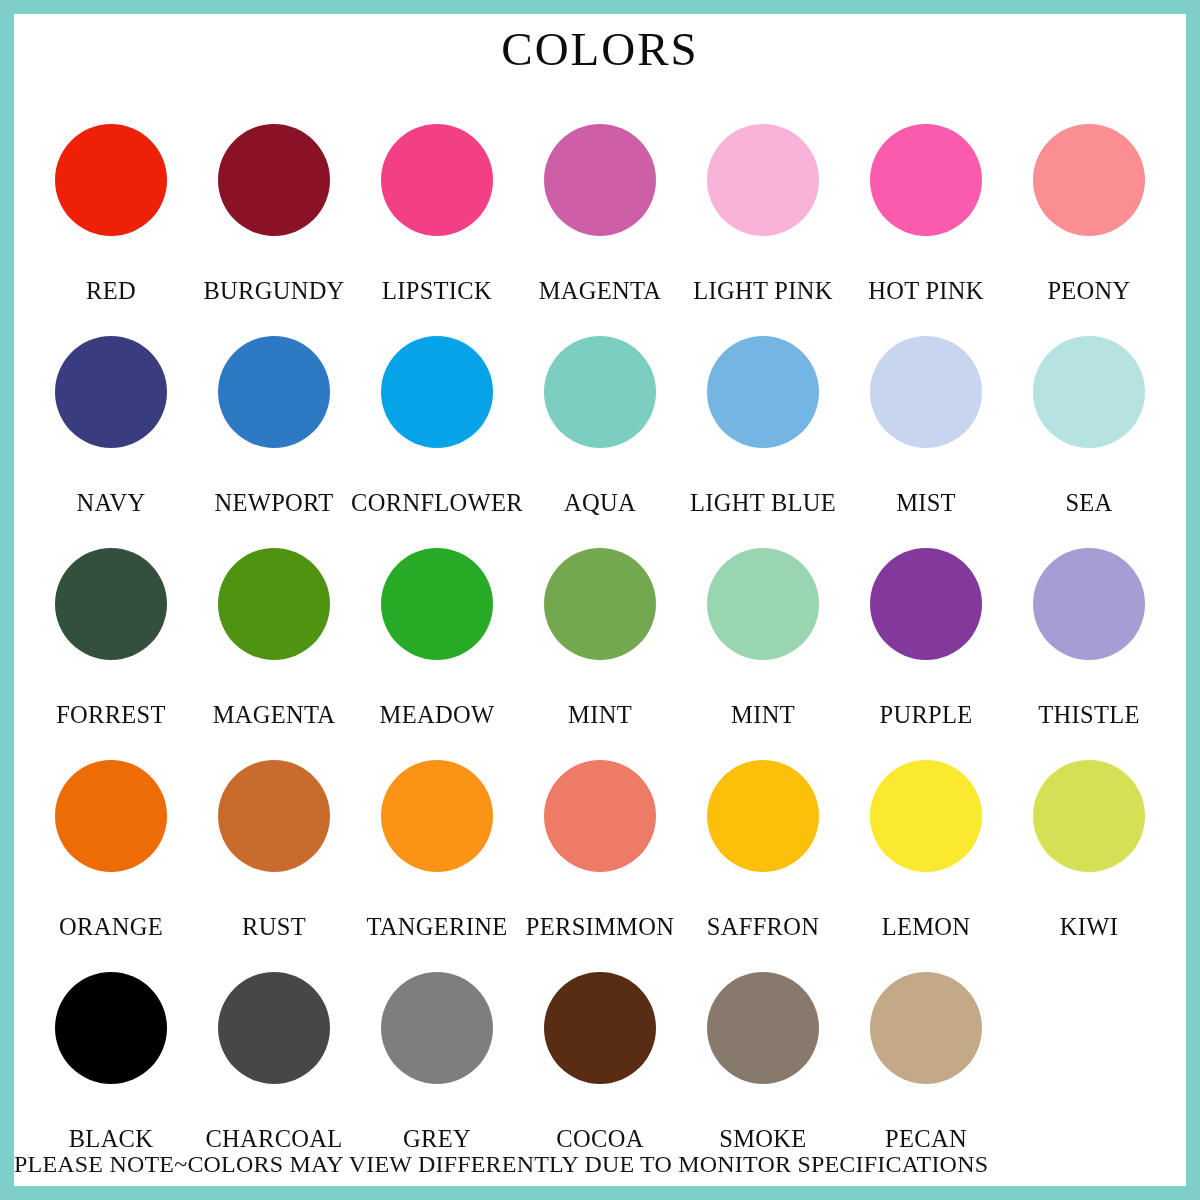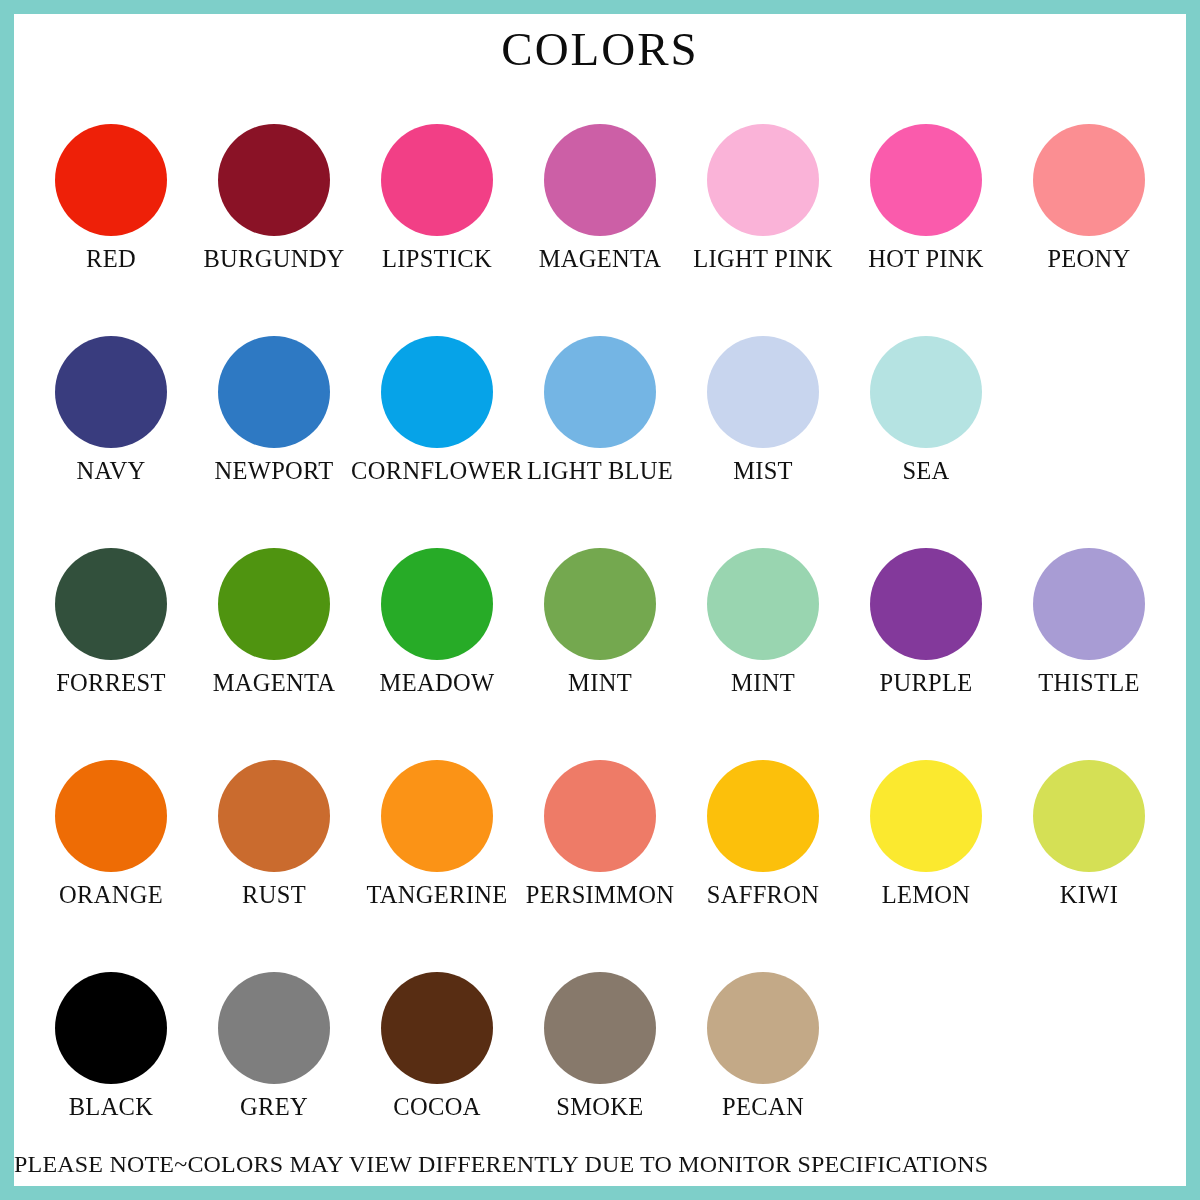--- a/index.html
+++ b/index.html
@@ -69,20 +69,21 @@
     height: 212px;
     align-items: flex-start;
   }
 
   .swatch {
     width: 162px;
     margin-right: 1px;
     display: flex;
     flex-direction: column;
     align-items: center;
+    gap: 32px;
   }
   .swatch:last-child { margin-right: 0; }
 
   .swatch-dot {
     width: 112px;
     height: 112px;
     border-radius: 50%;
     display: block;
   }
 
@@ -160,20 +161,24 @@
           </div>
           <div class="swatch">
             <span class="swatch-dot" style="background: rgb(46, 121, 195);"></span>
             <div class="swatch-label">NEWPORT</div>
           </div>
           <div class="swatch">
             <span class="swatch-dot" style="background: rgb(6, 163, 232);"></span>
             <div class="swatch-label">CORNFLOWER</div>
           </div>
           <div class="swatch">
+            <span class="swatch-dot" style="background: rgb(123, 206, 192);"></span>
+            <div class="swatch-label">AQUA</div>
+          </div>
+          <div class="swatch">
             <span class="swatch-dot" style="background: rgb(116, 181, 228);"></span>
             <div class="swatch-label">LIGHT BLUE</div>
           </div>
           <div class="swatch">
             <span class="swatch-dot" style="background: rgb(200, 213, 238);"></span>
             <div class="swatch-label">MIST</div>
           </div>
           <div class="swatch">
             <span class="swatch-dot" style="background: rgb(181, 227, 226);"></span>
             <div class="swatch-label">SEA</div>
@@ -238,20 +243,24 @@
             <span class="swatch-dot" style="background: rgb(213, 224, 85);"></span>
             <div class="swatch-label">KIWI</div>
           </div>
         </div>
         <div class="swatch-row">
           <div class="swatch">
             <span class="swatch-dot" style="background: rgb(0, 0, 0);"></span>
             <div class="swatch-label">BLACK</div>
           </div>
           <div class="swatch">
+            <span class="swatch-dot" style="background: rgb(71, 71, 71);"></span>
+            <div class="swatch-label">CHARCOAL</div>
+          </div>
+          <div class="swatch">
             <span class="swatch-dot" style="background: rgb(126, 126, 126);"></span>
             <div class="swatch-label">GREY</div>
           </div>
           <div class="swatch">
             <span class="swatch-dot" style="background: rgb(88, 45, 19);"></span>
             <div class="swatch-label">COCOA</div>
           </div>
           <div class="swatch">
             <span class="swatch-dot" style="background: rgb(135, 121, 107);"></span>
             <div class="swatch-label">SMOKE</div>

